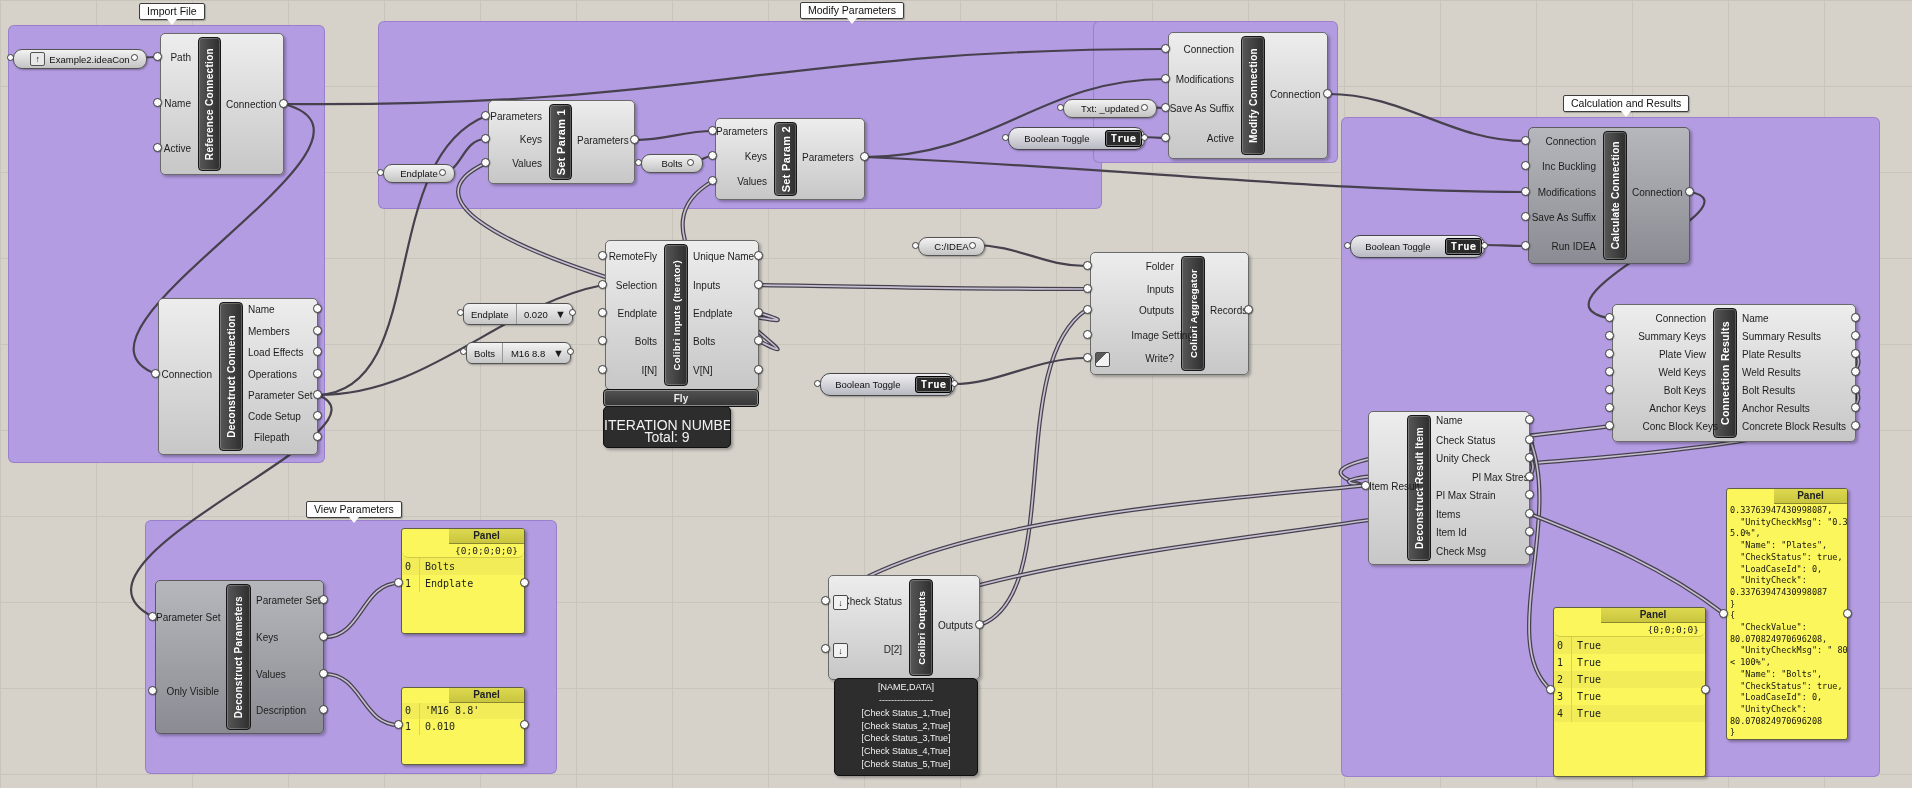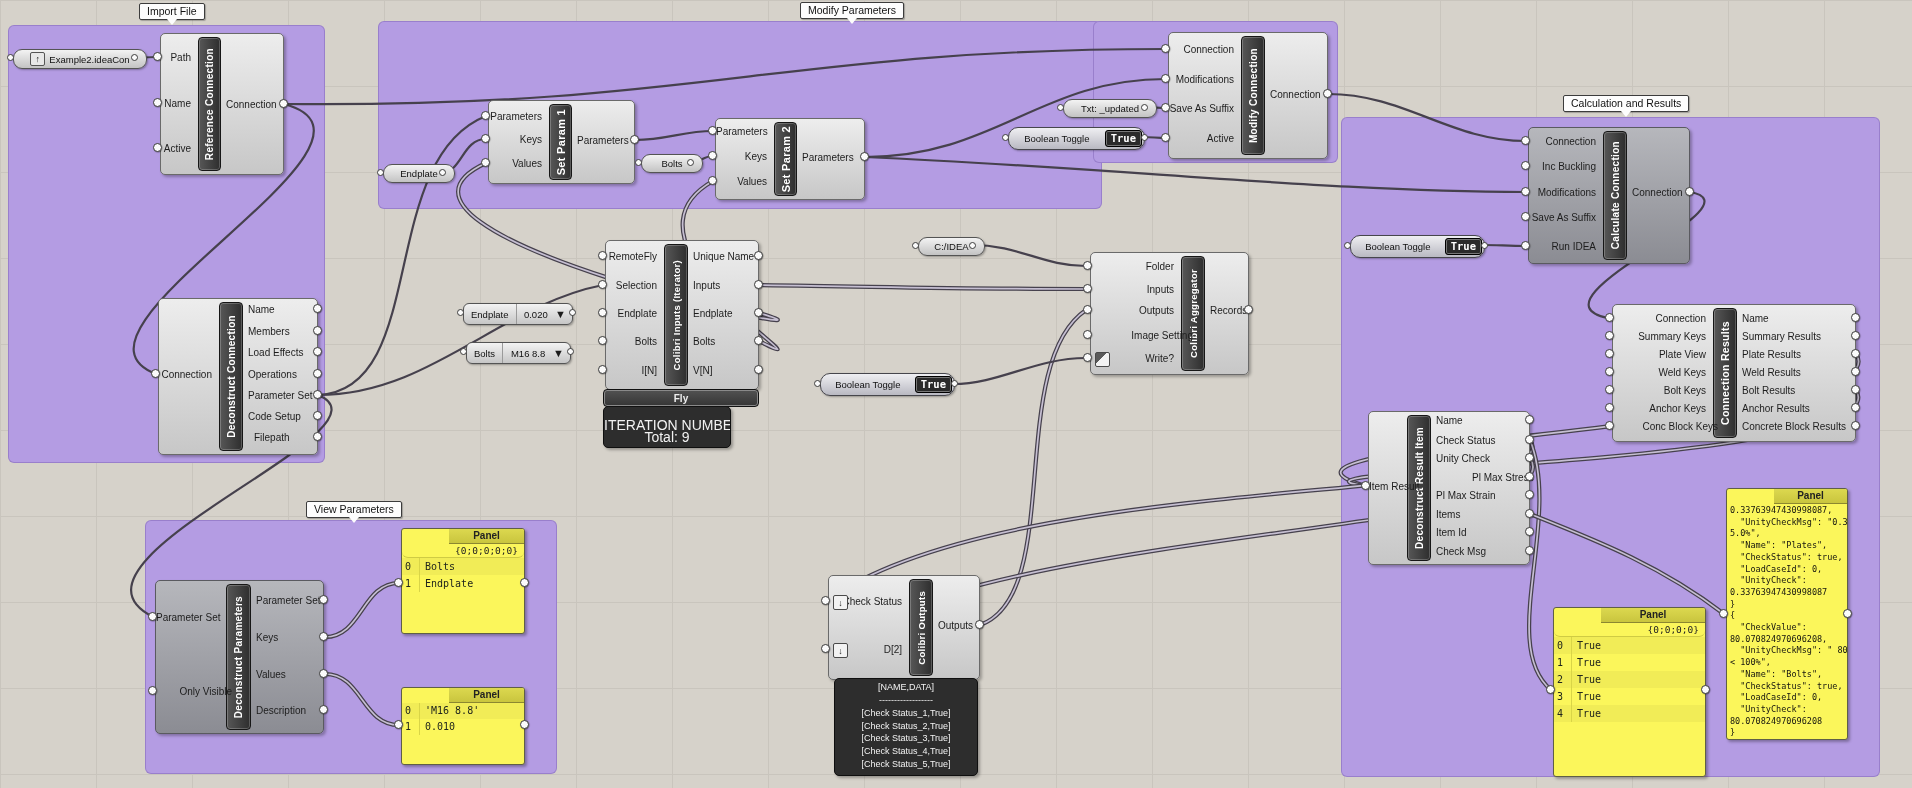--- a/index.html
+++ b/index.html
@@ -327,21 +327,21 @@
       <div class="plabel" style="top: 44px; left: 109px;">Outputs</div>
     </div>
     <div class="port" style="left: 821px; top: 596px; position: absolute;"></div>
     <div class="port" style="left: 821px; top: 644px; position: absolute;"></div>
     <div class="port" style="left: 975px; top: 620px; position: absolute;"></div>
     <div class="comp dark" style="left: 155px; top: 580px; width: 167px; height: 152px; position: absolute;">
       <div class="bar" style="left: 70px; width: 23px;">
         <span style="font-size: 10px;">Deconstruct Parameters</span>
       </div>
       <div class="plabel" style="top: 31px; left: 0px; width: 63px; text-align: right;">Parameter Set</div>
-      <div class="plabel" style="top: 105px; left: 13px; width: 63px; text-align: right;">Only Visible</div>
+      <div class="plabel" style="top: 105px; left: 0px; width: 63px; text-align: right;">Only Visible</div>
       <div class="plabel" style="top: 14px; left: 100px;">Parameter Set</div>
       <div class="plabel" style="top: 51px; left: 100px;">Keys</div>
       <div class="plabel" style="top: 88px; left: 100px;">Values</div>
       <div class="plabel" style="top: 124px; left: 100px;">Description</div>
     </div>
     <div class="port" style="left: 148px; top: 612px; position: absolute;"></div>
     <div class="port" style="left: 148px; top: 686px; position: absolute;"></div>
     <div class="port" style="left: 319px; top: 595px; position: absolute;"></div>
     <div class="port" style="left: 319px; top: 632px; position: absolute;"></div>
     <div class="port" style="left: 319px; top: 669px; position: absolute;"></div>

